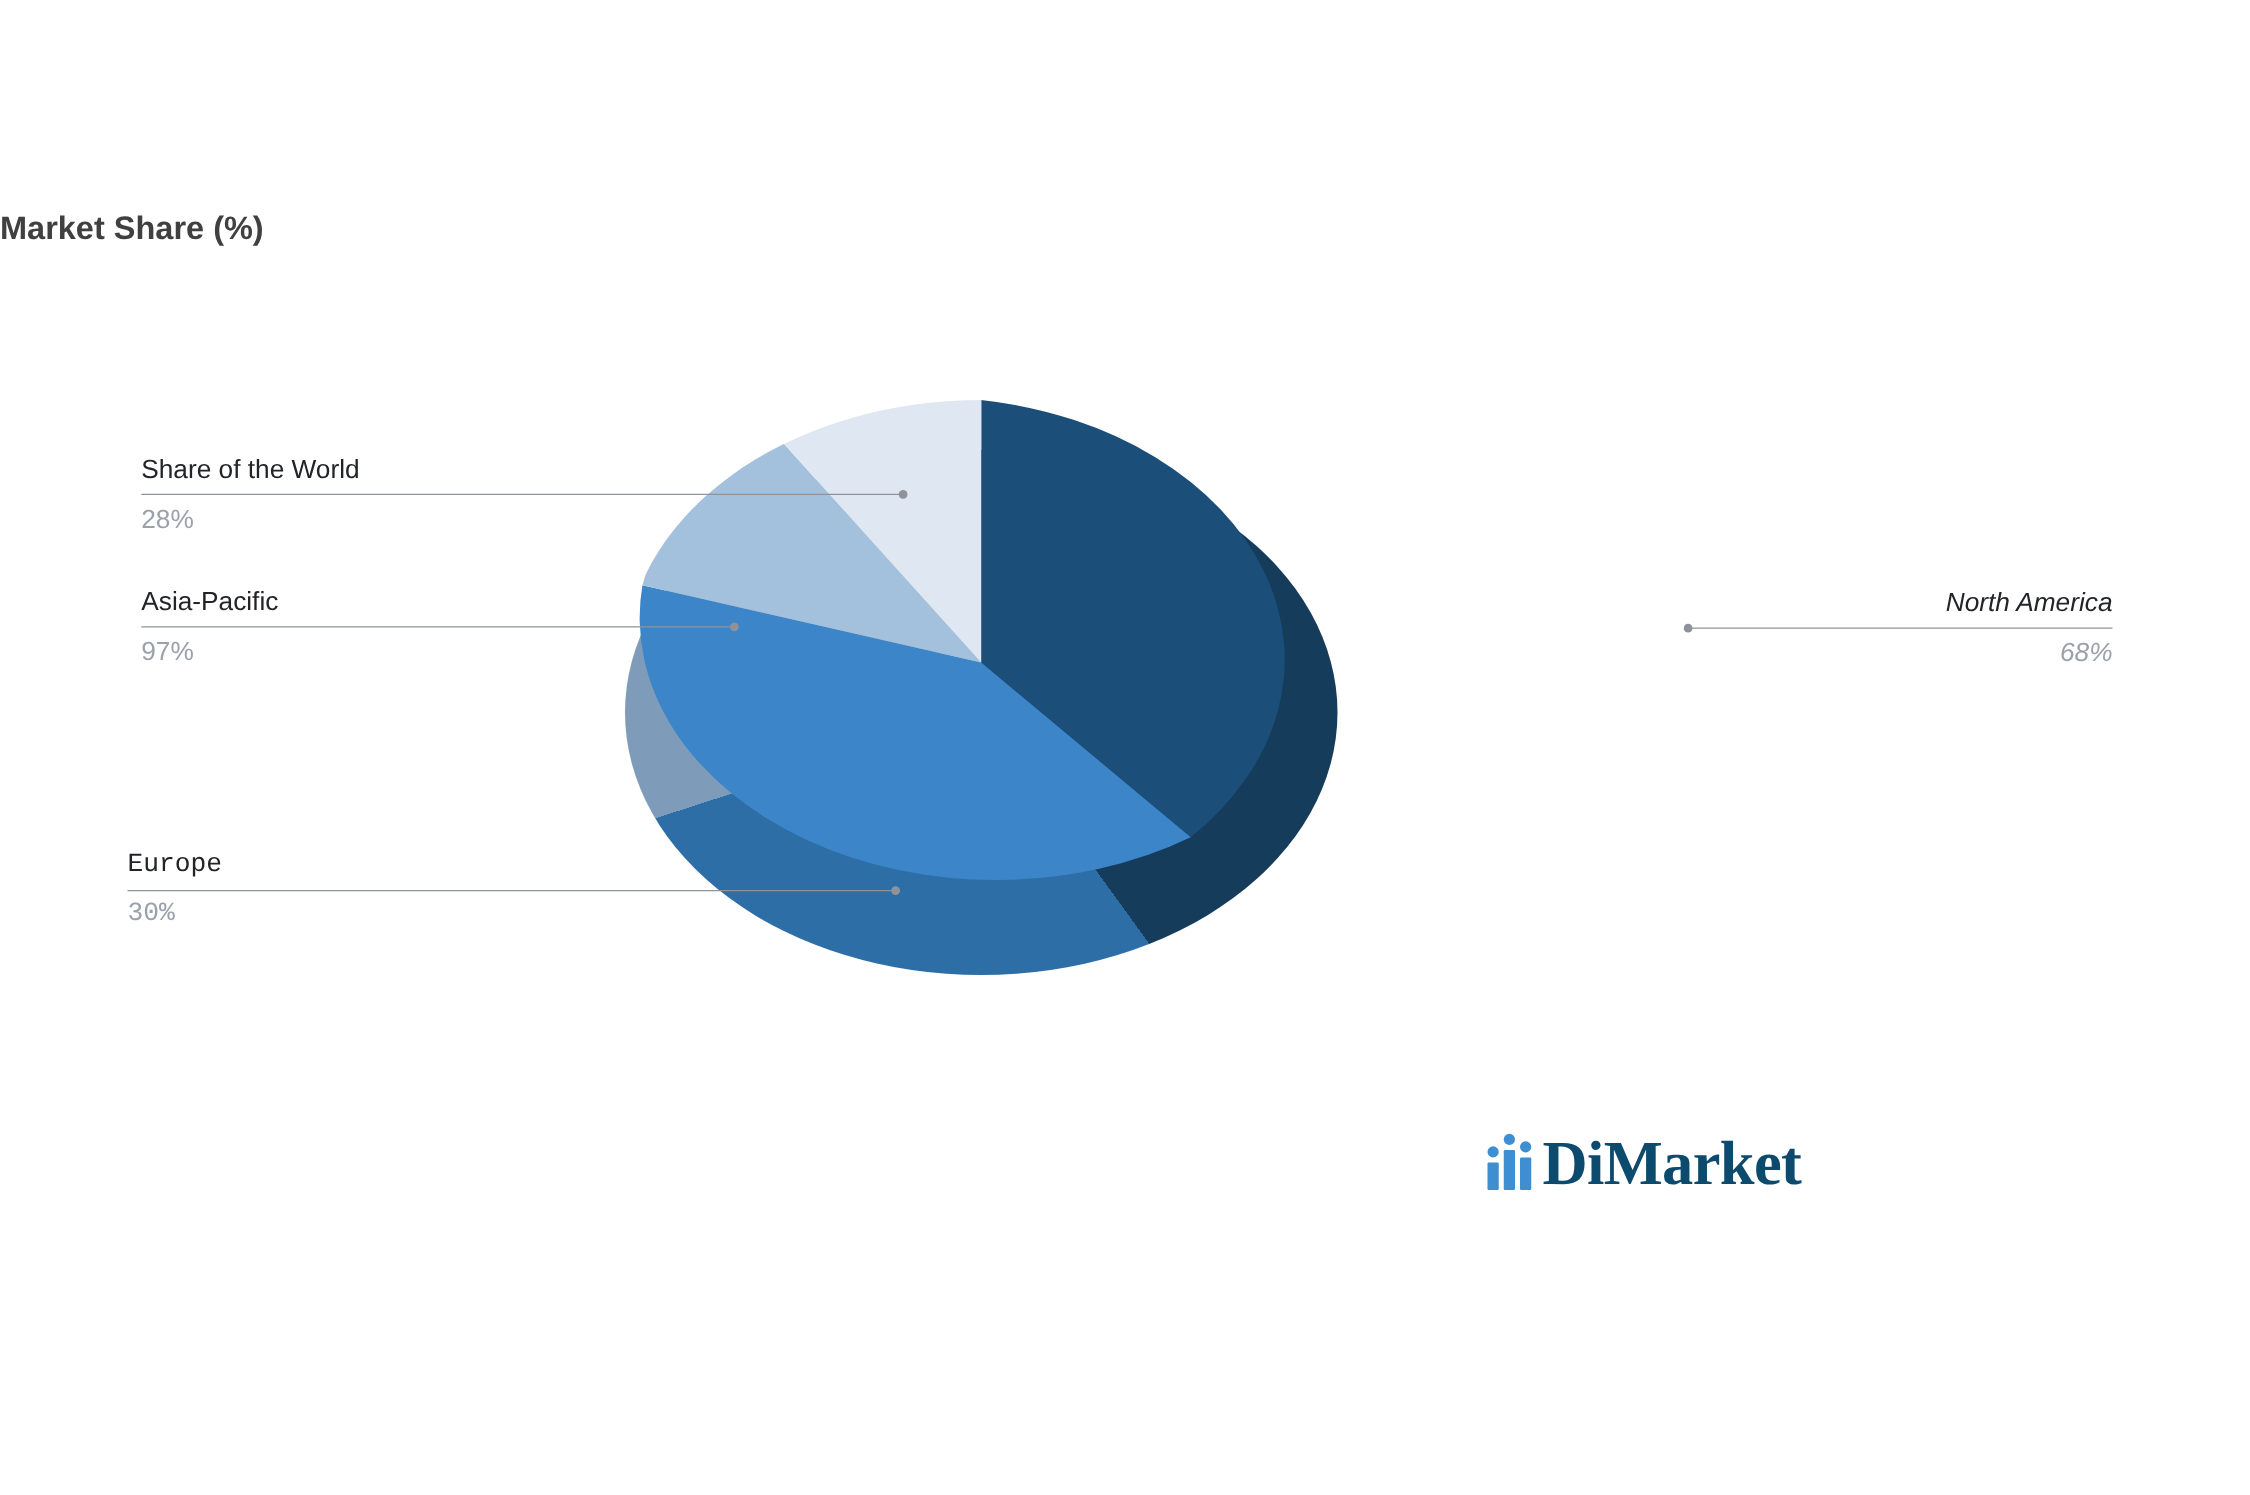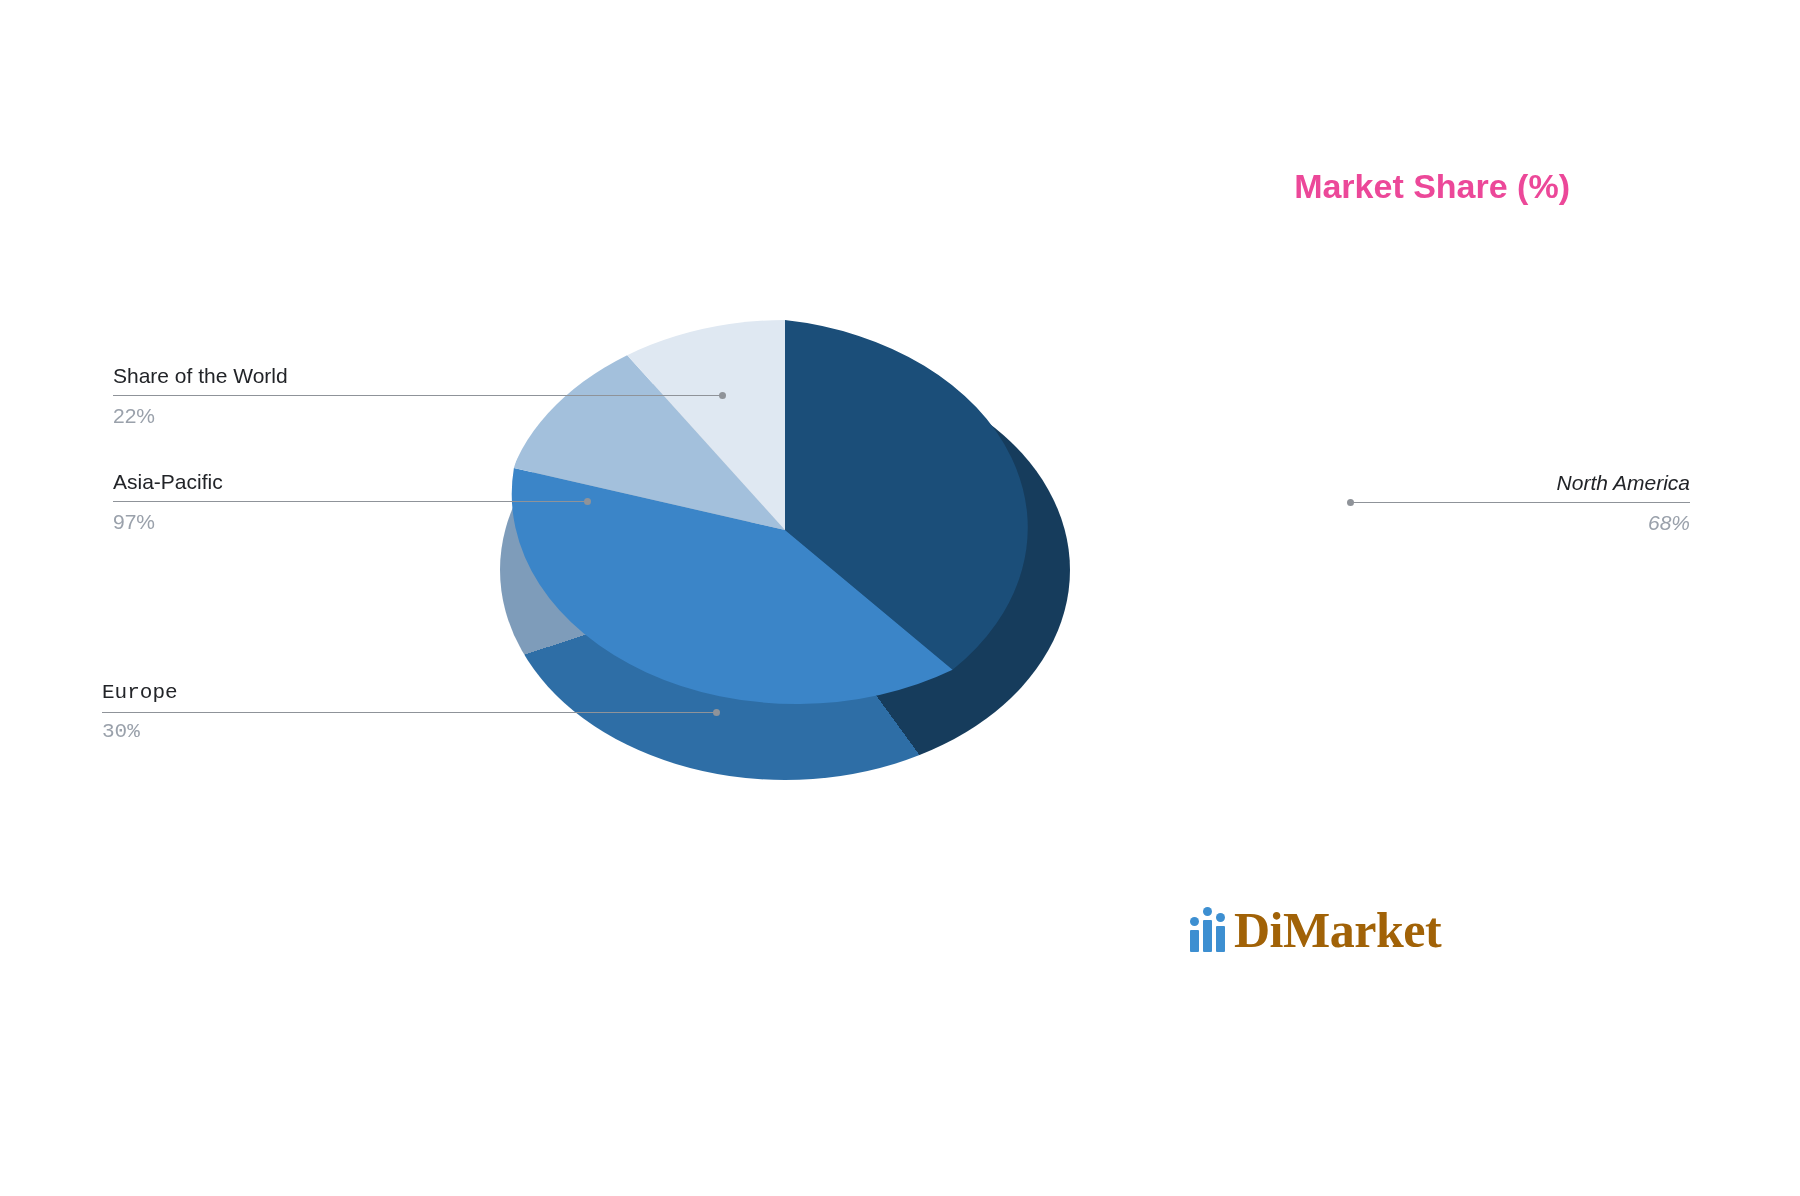--- a/index.html
+++ b/index.html
@@ -27,24 +27,24 @@
     font-size: 30px;
     font-weight: bold;
     color: #14161a;
     letter-spacing: 0.1px;
   }
   #chart-subtitle {
     position: absolute;
     left: 0;
     top: 167px;
     width: 1570px;
-    text-align: right;
-    font-size: 34px;
+    text-align: left;
+    font-size: 26px;
     font-weight: bold;
-    color: #ec4899;
+    color: #404040;
   }
   
   #pie-wrap {
     position: absolute;
     left: 500px;
     top: 320px;
     width: 570px;
     height: 500px;
   }
   #pie-depth-dark {
@@ -133,21 +133,21 @@
     border-radius: 50%;
     background: #3d8fd1;
   }
   #logo-bars i:nth-child(1) { height: 22px; }
   #logo-bars i:nth-child(2) { height: 32px; }
   #logo-bars i:nth-child(3) { height: 26px; }
   #logo-text {
     font-family: "Liberation Serif", serif;
     font-size: 50px;
     font-weight: bold;
-    color: #a16207;
+    color: #0c4a6e;
     line-height: 1;
     letter-spacing: -0.5px;
   }
 </style>
 </head>
 <body>
 
 <div id="canvas" style="background: rgb(255, 255, 255);">
 
   <div id="chart-subtitle">Market Share (%)</div>
@@ -163,21 +163,21 @@
       <path d="M 285 210 L 13.9 148.1 A 285 210 0 0 1 117.5 24.4 Z" fill="#a3c0dc"></path>
 
       <path d="M 285 210 L 117.5 24.4 A 285 210 0 0 1 285 0 Z" fill="#dfe8f2"></path>
     </svg>
   </div>
 
   <div class="lbl left" style="left:113px; top:364px;">
     <span>Share of the World</span>
     <span class="rule" style="width:610px;"></span>
     <span class="dot" style="left:606px;"></span>
-    <span class="val">22%</span>
+    <span class="val">28%</span>
   </div>
 
   <div class="lbl left" style="left:113px; top:470px;">
     <span>Asia-Pacific</span>
     <span class="rule" style="width:475px;"></span>
     <span class="dot" style="left:471px;"></span>
     <span class="val">97%</span>
   </div>
 
   <div class="lbl left" style="left:102px; top:681px;font-family:Liberation Mono, monospace;">

